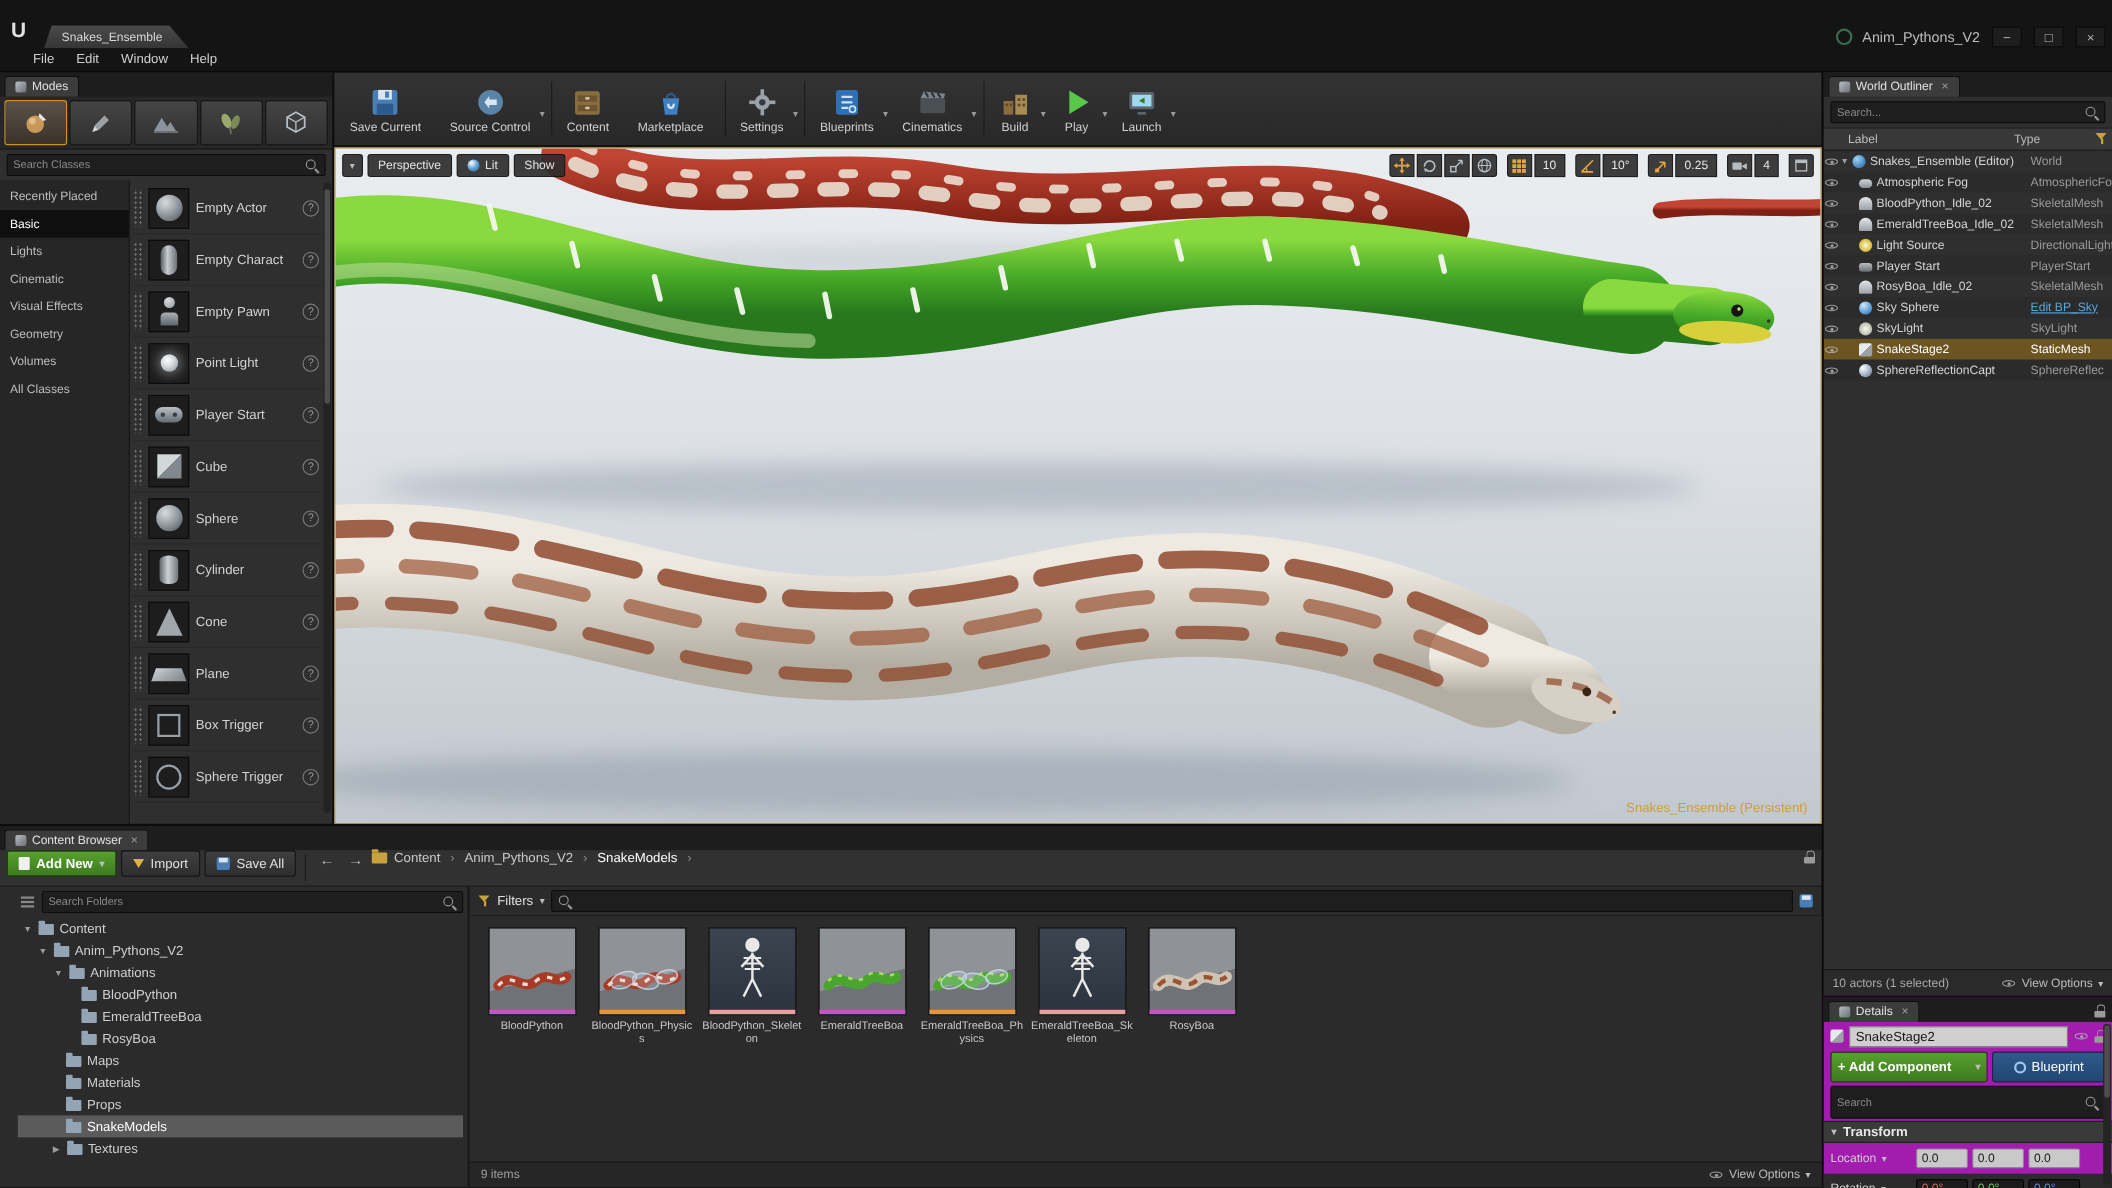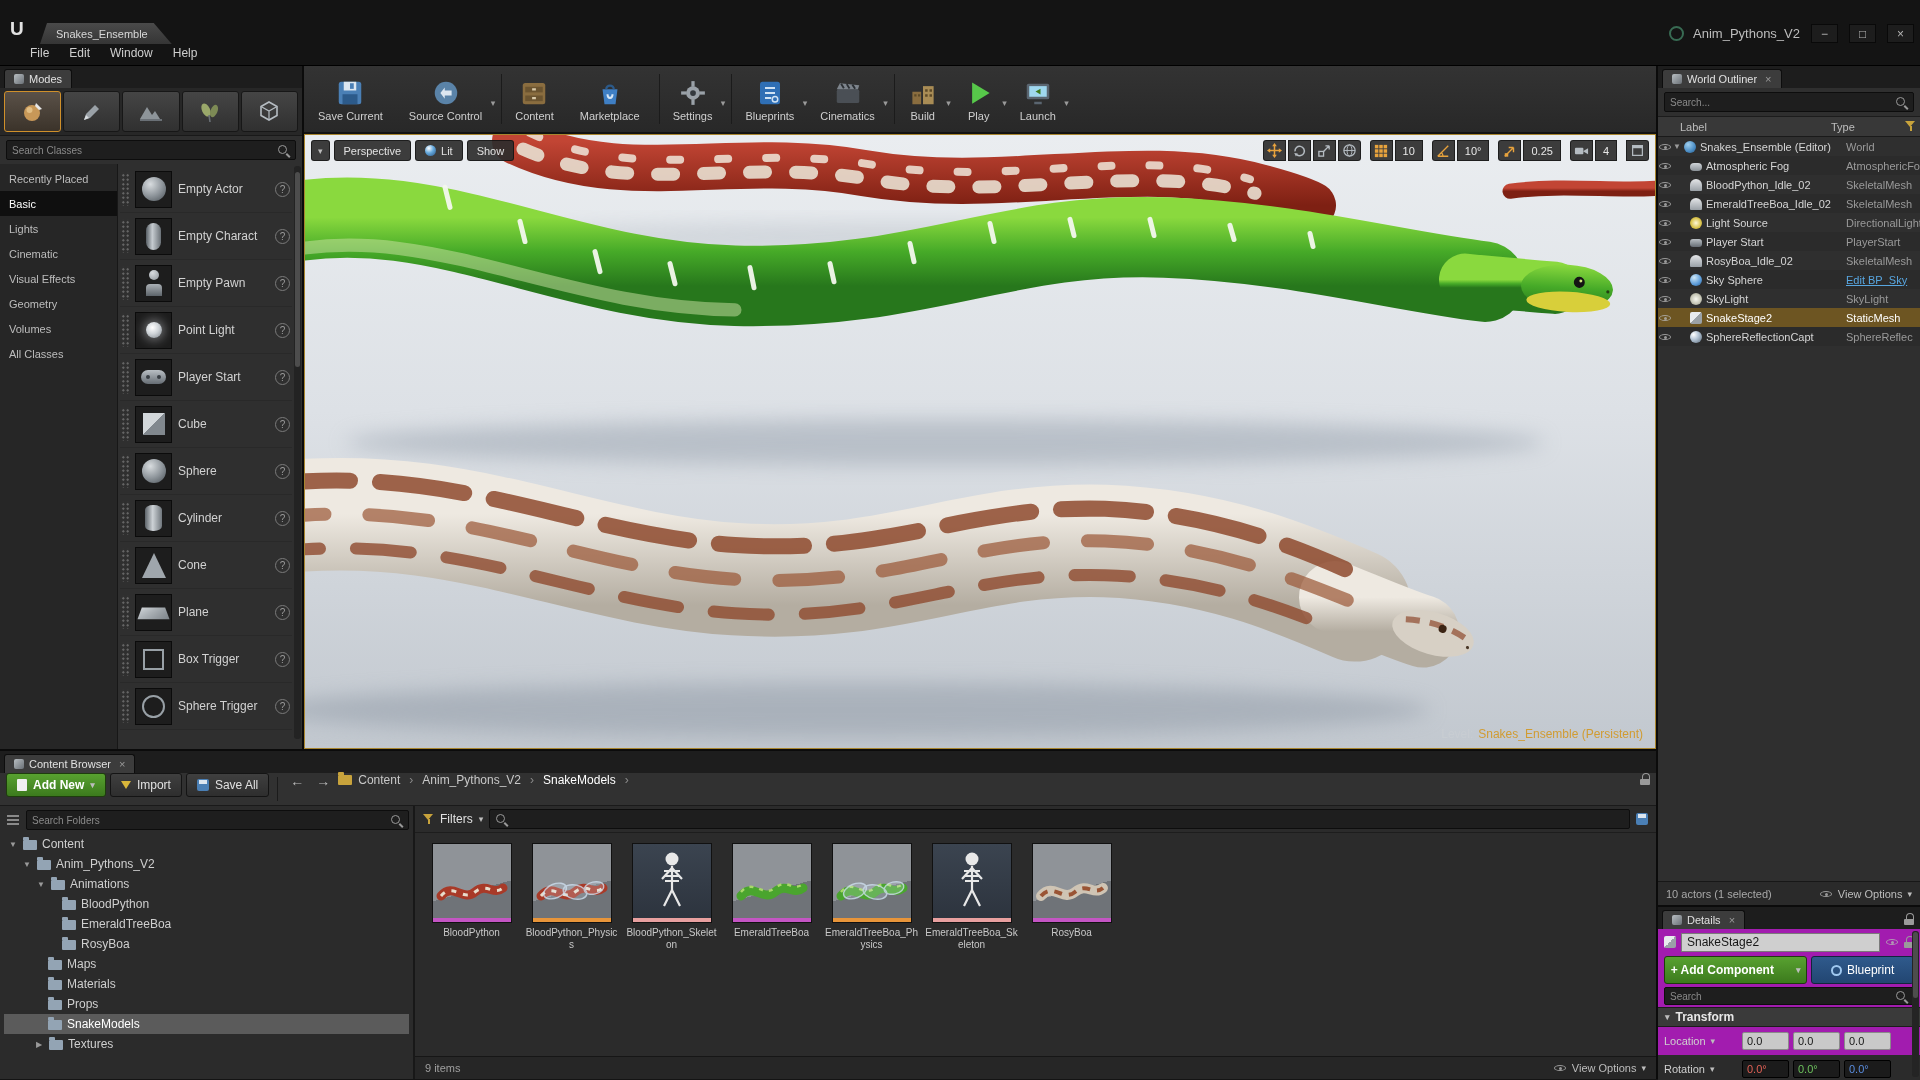--- a/index.html
+++ b/index.html
@@ -102,21 +102,21 @@
   .btn{height:24px;display:flex;align-items:center;gap:6px;padding:0 10px;border-radius:3px;border:1px solid #141414;background:linear-gradient(#3f3f3f,#2e2e2e);color:#e0e0e0;font-size:12px;}
   .btn-green{background:linear-gradient(#58a130,#3c7a1d);border-color:#1e3d0d;color:#fff;font-weight:bold;}
   .sheet{width:10px;height:12px;background:#f0f0f0;border-radius:1px;}
   .imp-ic{width:0;height:0;border-left:5px solid transparent;border-right:5px solid transparent;border-top:8px solid #d8b63a;}
   .fd-ic{width:12px;height:12px;background:#4a7fb5;border-radius:2px;position:relative;}
   .fd-ic::before{content:"";position:absolute;left:2px;top:1px;width:8px;height:4px;background:#dce6f0;}
   .navarrow{color:#bdbdbd;font-size:14px;padding:0 4px;}
   .crumb{color:#c8c8c8;font-size:12px;padding:0 2px;}
   .crumb.last{color:#fff;}
   .crumbsep{color:#8a8a8a;font-size:12px;padding:0 3px;}
-  .cb-body{flex:1;display:flex;min-height:0;}
+  .cb-body{flex:1;display:flex;min-height:0;padding-left:12px;}
   #cb-left{width:415px;border-right:2px solid #181818;display:flex;flex-direction:column;padding:4px 4px 0 4px;}
   .srcbtn{width:18px;height:20px;display:flex;flex-direction:column;justify-content:center;gap:2px;padding:0 3px;}
   .srcbtn i{display:block;height:2px;background:#8a8a8a;}
   .tree{flex:1;overflow:hidden;padding-top:4px;}
   .tree-row{height:20px;display:flex;align-items:center;gap:5px;font-size:12px;color:#cfcfcf;white-space:nowrap;}
   .tree-row.selected{background:#5b5b5b;color:#fff;}
   .tree-caret{width:10px;color:#9a9a9a;font-size:8px;text-align:center;flex:none;}
   .folder{width:14px;height:10px;background:#93a4b4;border-radius:1px;position:relative;flex:none;margin-top:2px;}
   .folder::before{content:"";position:absolute;top:-3px;left:0;width:6px;height:3px;background:#93a4b4;border-radius:1px 1px 0 0;}
   .folder.gold{background:#c8a33c;}
@@ -1016,21 +1016,21 @@
       <div class="btn-addcomp">
             <span>+ Add Component</span>
             <span class="caret">▾</span>
           </div>
       <div class="btn-bp">
             <span class="bp-gear"></span>
             <span>Blueprint</span>
           </div>
     </div>
     <div class="dt-search">
-      <div class="searchbox" style="height:18px;">
+      <div class="searchbox" style="height:30px;">
         <input placeholder="Search" style="">
         <span class="mag"></span>
       </div>
     </div>
     <div class="dt-sec">
       <span class="caret">▾</span>
       <span>Transform</span>
     </div>
     <div class="dt-row">
       <span class="dt-lab">

